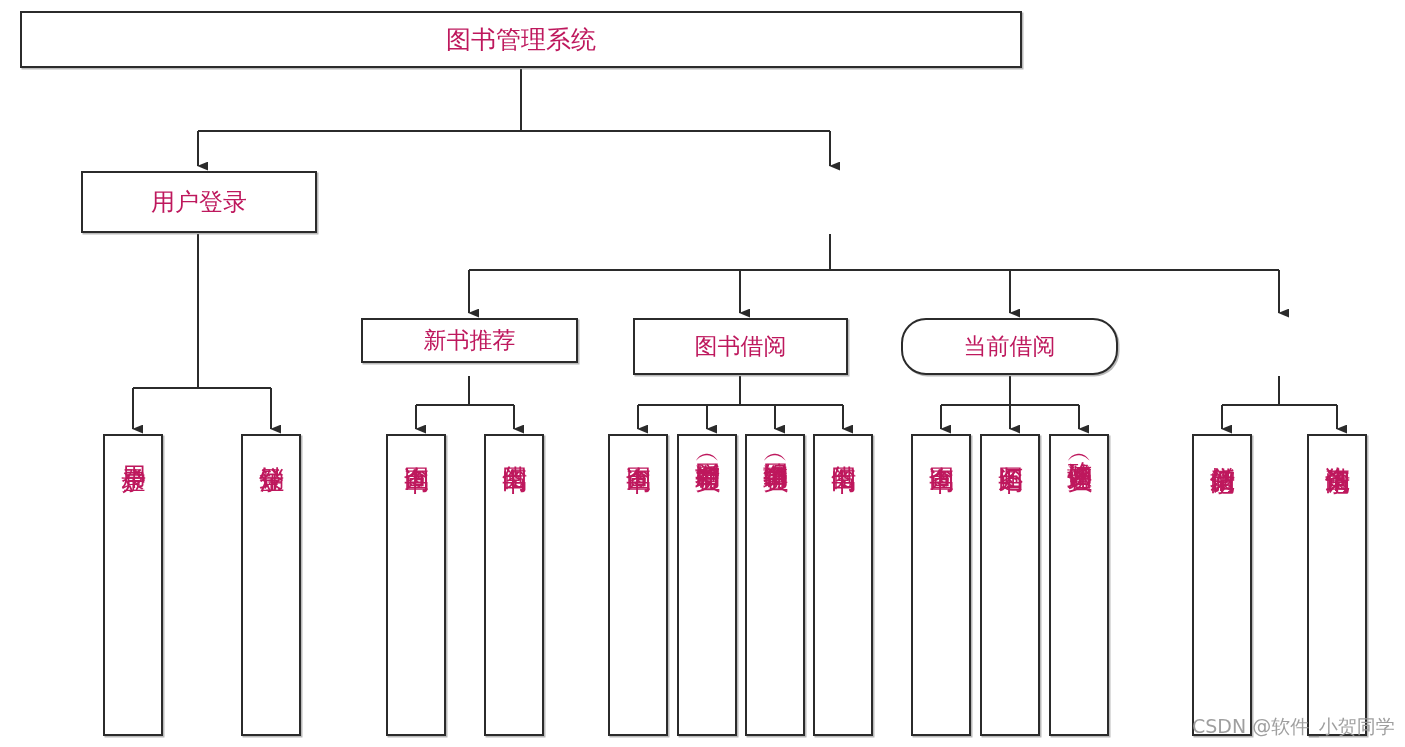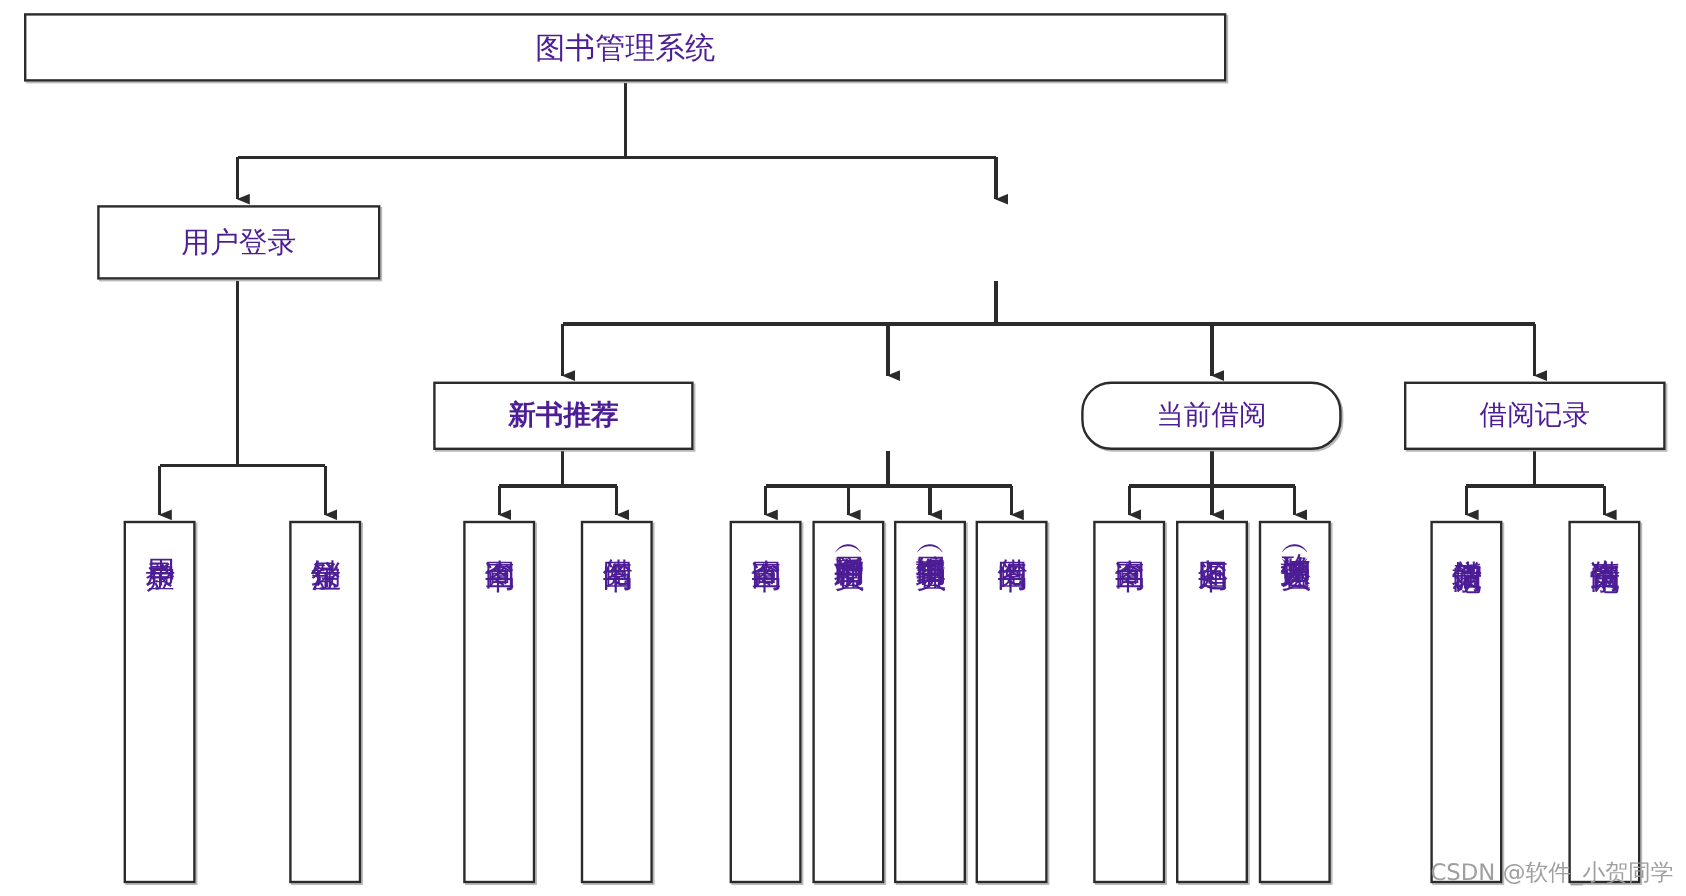--- a/index.html
+++ b/index.html
@@ -27,21 +27,21 @@
     pointer-events: none;
   }
   .node {
     position: absolute;
     box-sizing: border-box;
     background: #ffffff;
     border: 2px solid #2b2b2b;
     display: flex;
     align-items: center;
     justify-content: center;
-    color: #4c1d95;
+    color: #be185d;
     box-shadow: 1.5px 1.5px 0 rgba(130,130,130,0.55);
   }
   .node .label {
     display: block;
     text-align: center;
     line-height: 1.18;
     white-space: nowrap;
   }
   .node-root .label { font-size: 25px; }
   .node-l1 .label  { font-size: 24px; }
@@ -129,28 +129,28 @@
   </svg>
 
   <div class="node node-root" style="left:20px; top:11px; width:1002px; height:57px;">
     <span class="label">图书管理系统</span>
   </div>
 
   <div class="node node-l1" style="left:81px; top:171px; width:236px; height:62px;">
     <span class="label">用户登录</span>
   </div>
 
-  <div class="node node-l2" style="left:361px; top:318px; width:217px; height:57px;font-weight:bold;">
+  <div class="node node-l2" style="left:361px; top:318px; width:217px; height:45px;">
     <span class="label">新书推荐</span>
+  </div>
+  <div class="node node-l2" style="left:633px; top:318px; width:215px; height:57px;">
+    <span class="label">图书借阅</span>
   </div>
   <div class="node node-l2" style="left:901px; top:318px; width:217px; height:57px;border-radius:25px;">
     <span class="label">当前借阅</span>
-  </div>
-  <div class="node node-l2" style="left:1170px; top:318px; width:218px; height:57px;">
-    <span class="label">借阅记录</span>
   </div>
 
   <div class="node node-leaf" style="left:103px; top:434px; width:60px; height:302px;">
     <span class="label">用户登录</span>
   </div>
   <div class="node node-leaf" style="left:241px; top:434px; width:60px; height:302px;">
     <span class="label">注销登录</span>
   </div>
 
   <div class="node node-leaf" style="left:386px; top:434px; width:60px; height:302px;">

